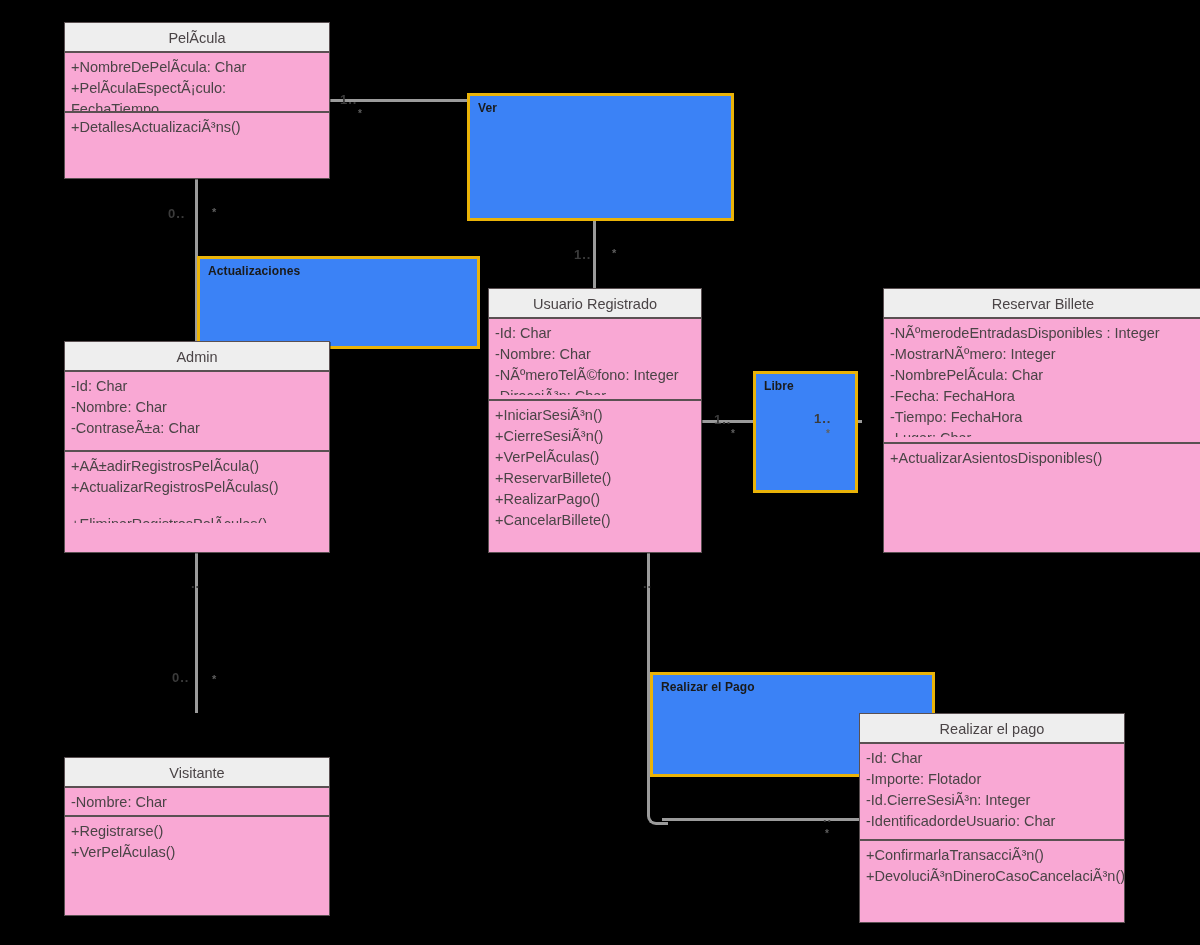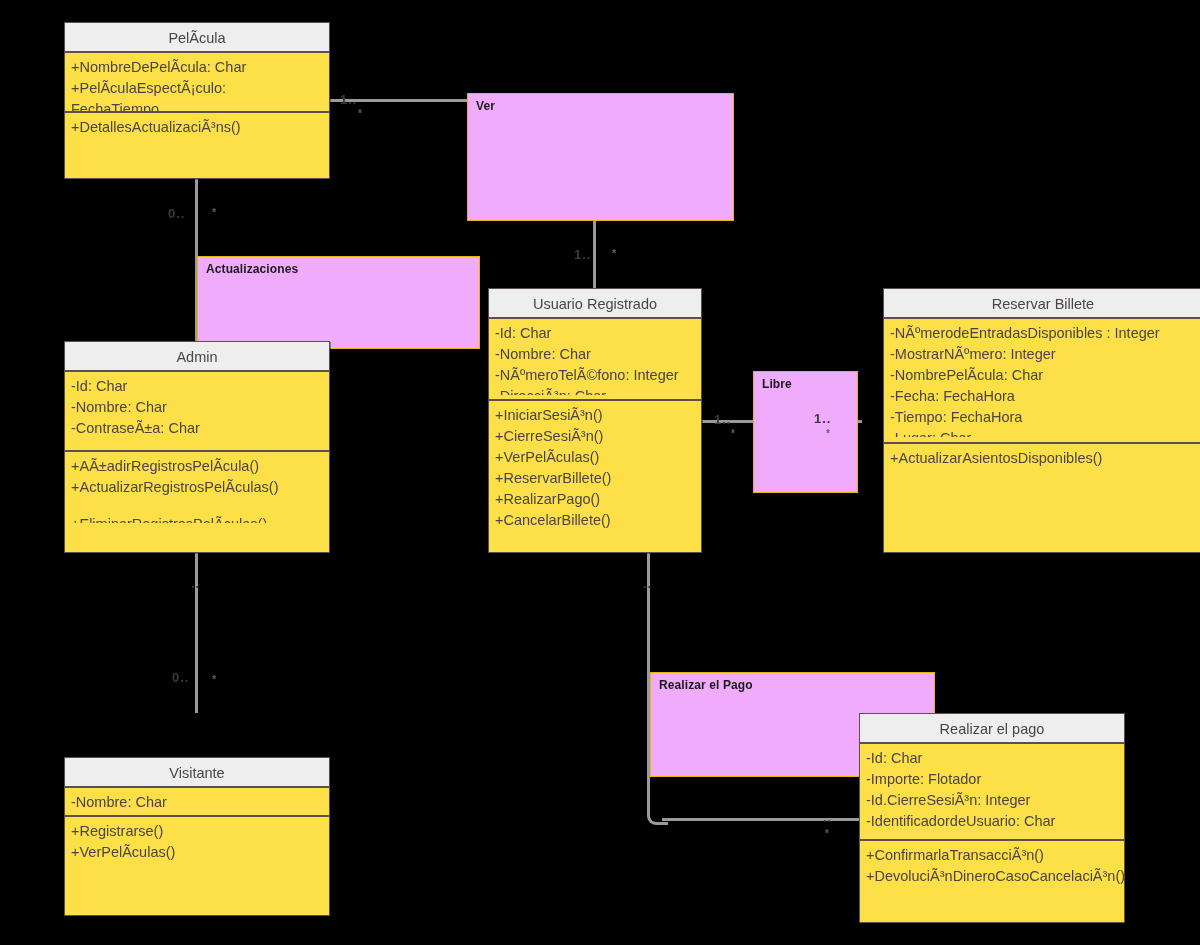--- a/index.html
+++ b/index.html
@@ -1,33 +1,33 @@
 <!DOCTYPE html>
 <html><head>
 <meta charset="utf-8">
 <style>
   html,body{margin:0;padding:0;background:#000;}
   #canvas{position:relative;width:1200px;height:945px;background:#000;
     font-family:"Liberation Sans","DejaVu Sans",sans-serif;overflow:hidden;}
 
   
-  .uml{position:absolute;background:#fde047;border:1px solid #5a5052;
+  .uml{position:absolute;background:#f9a8d4;border:1px solid #5a5052;
        box-sizing:border-box;overflow:hidden;box-shadow:1px 1px 0 rgba(0,0,0,.35);}
   .uml .hdr{height:30px;line-height:30px;text-align:center;font-size:14.5px;
        color:#4a4446;border-bottom:2px solid #5a5052;background:#eeeeee;
        box-sizing:border-box;}
   .uml .sec{padding:4px 18px 2px 6px;box-sizing:border-box;overflow:hidden;}
   .uml .sec.attrs{border-bottom:2px solid #5a5052;}
   .uml .row{font-size:14.5px;color:#4a4446;line-height:21px;white-space:nowrap;}
   .uml .row.wrap{white-space:normal;}
   .uml .row.clip{height:9px;overflow:hidden;line-height:21px;}
   .uml .row.ovf{white-space:nowrap;}
 
   
-  .note{position:absolute;background:#f0abfc;border:1px solid #eab308;
+  .note{position:absolute;background:#3b82f6;border:3px solid #eab308;
         box-sizing:border-box;overflow:hidden;}
   .note .ntext{position:absolute;left:8px;top:5px;font-size:12px;font-weight:bold;
         color:#1a1a1a;white-space:nowrap;letter-spacing:.1px;}
 
   
   .ln{position:absolute;background:#9b9b9b;}
   .lnv{width:3px;}
   .lnh{height:3px;}
   .elbow{position:absolute;border:3px solid #9b9b9b;background:transparent;}
 

